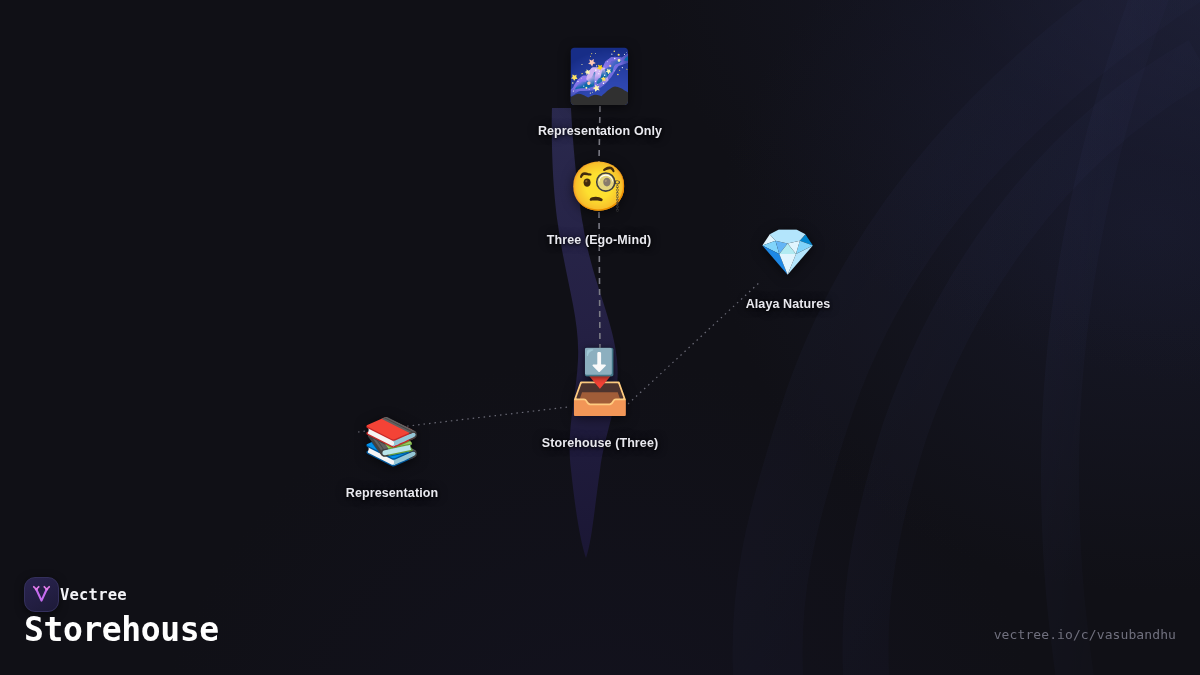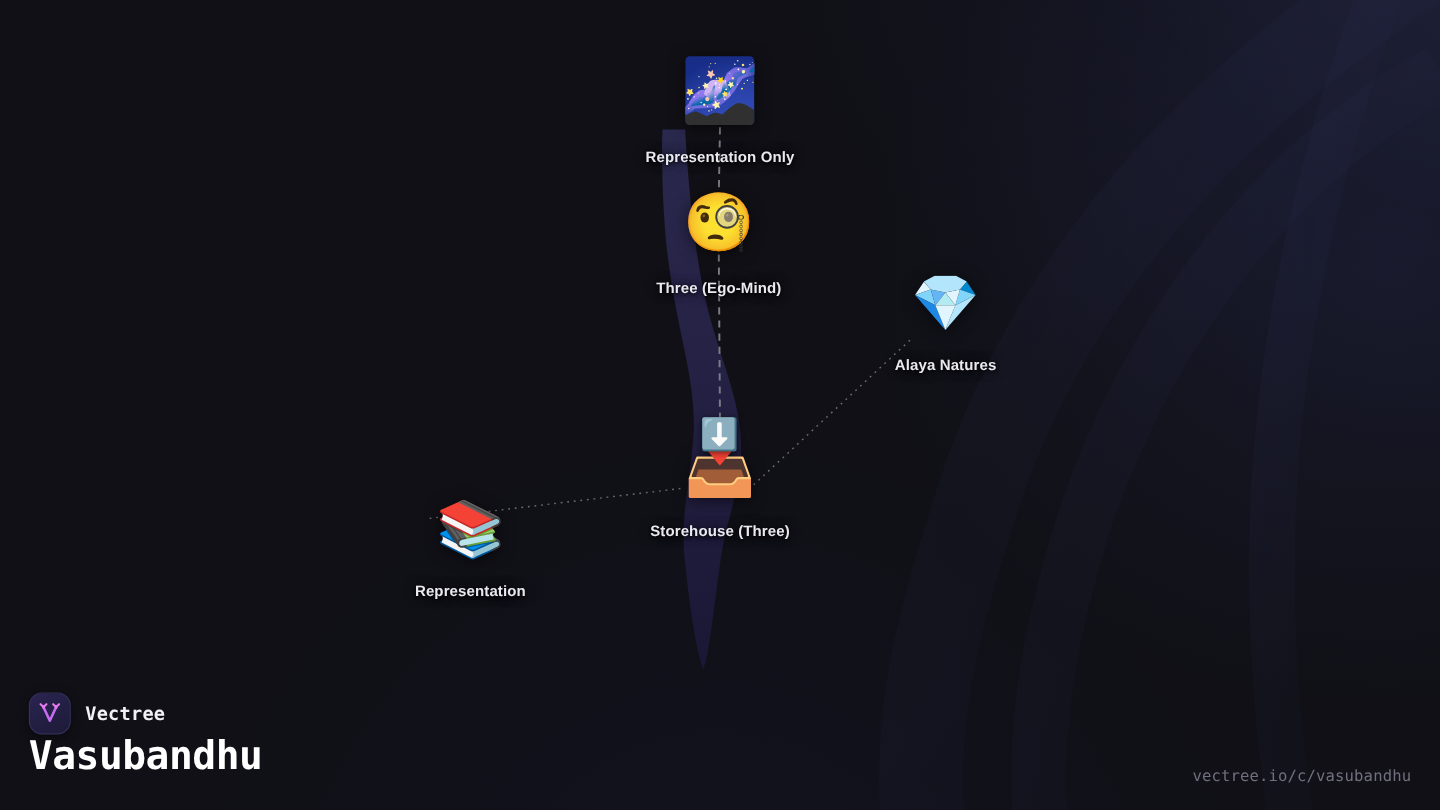--- a/index.html
+++ b/index.html
@@ -85,21 +85,21 @@
     bottom: 0;
     height: 115px;
     padding: 0 24px;
   }
   #brand-row {
     position: absolute;
     left: 24px;
     top: 17px;
     display: flex;
     align-items: center;
-    gap: 12px;
+    gap: 1px;
   }
   #brand-logo {
     width: 35px;
     height: 35px;
     border-radius: 11px;
     background: linear-gradient(150deg, #2a2450 0%, #1d1a38 100%);
     border: 1px solid #34305c;
     display: flex;
     align-items: center;
     justify-content: center;
@@ -118,21 +118,21 @@
     top: 50px;
     color: #ffffff;
     font-family: "DejaVu Sans Mono", "Liberation Mono", monospace;
     font-size: 33px;
     font-weight: bold;
     letter-spacing: -0.4px;
   }
   #footer-url {
     position: absolute;
     right: 24px;
-    bottom: 20px;
+    bottom: 33px;
     color: #70707e;
     font-family: "DejaVu Sans Mono", "Liberation Mono", monospace;
     font-size: 13px;
     letter-spacing: 0.1px;
     text-align: center;
   }
 </style>
 </head>
 <body>
 
@@ -209,17 +209,17 @@
         <svg width="21" height="21" viewBox="0 0 24 24" fill="none" aria-hidden="true">
           <path d="M6 6 L12 19 L18 6" stroke="#c56cf0" stroke-width="2.4" stroke-linecap="round" stroke-linejoin="round"></path>
           <path d="M6 6 L3.2 3.2 M6 6 L8.8 3.2" stroke="#e07be8" stroke-width="2" stroke-linecap="round"></path>
           <path d="M18 6 L15.2 3.2 M18 6 L20.8 3.2" stroke="#e07be8" stroke-width="2" stroke-linecap="round"></path>
           <circle cx="6" cy="6" r="1.5" fill="#e57bf0"></circle>
           <circle cx="18" cy="6" r="1.5" fill="#e57bf0"></circle>
         </svg>
       </div>
       <span id="brand-name">Vectree</span>
     </div>
-    <div id="page-title">Vasubandhu</div>
+    <div id="page-title">Storehouse</div>
     <div id="footer-url">vectree.io/c/vasubandhu</div>
   </div>
 
 </div>
 
 </body></html>

